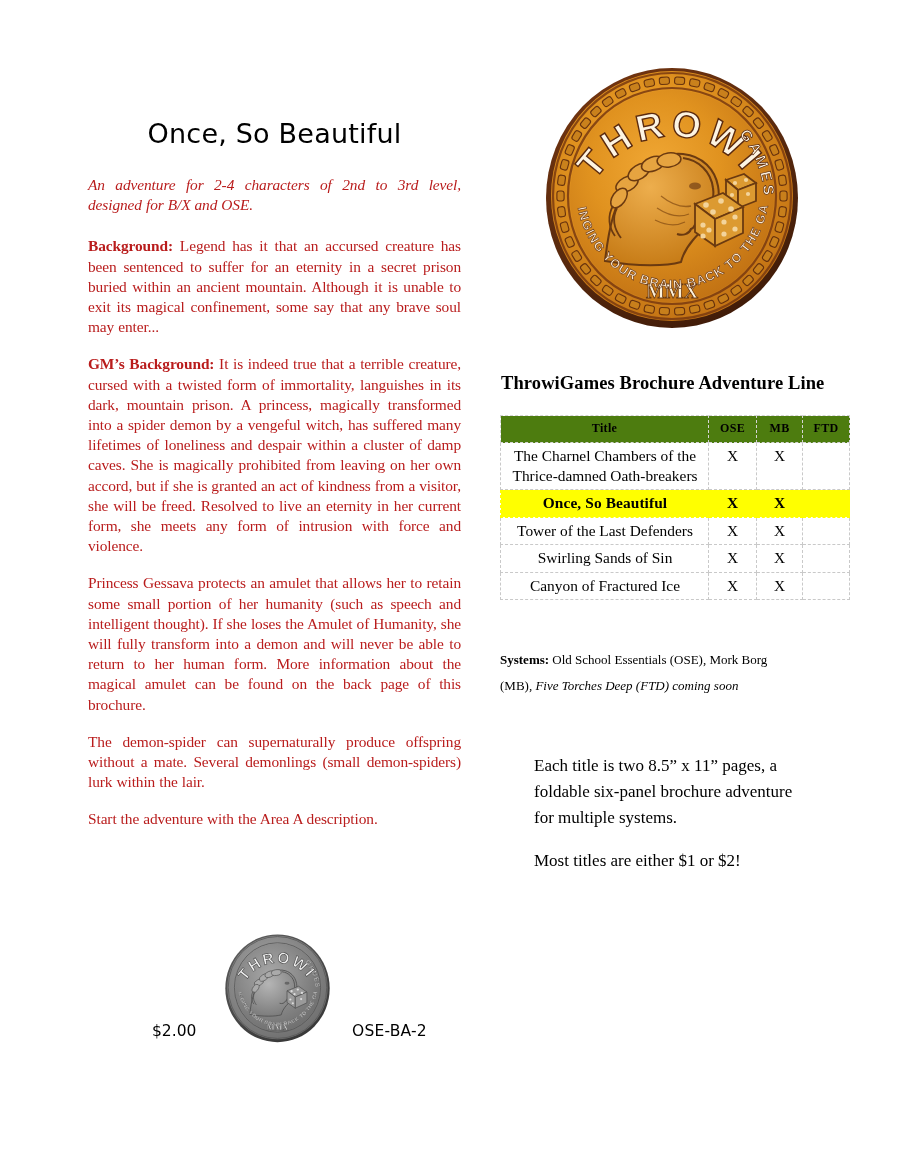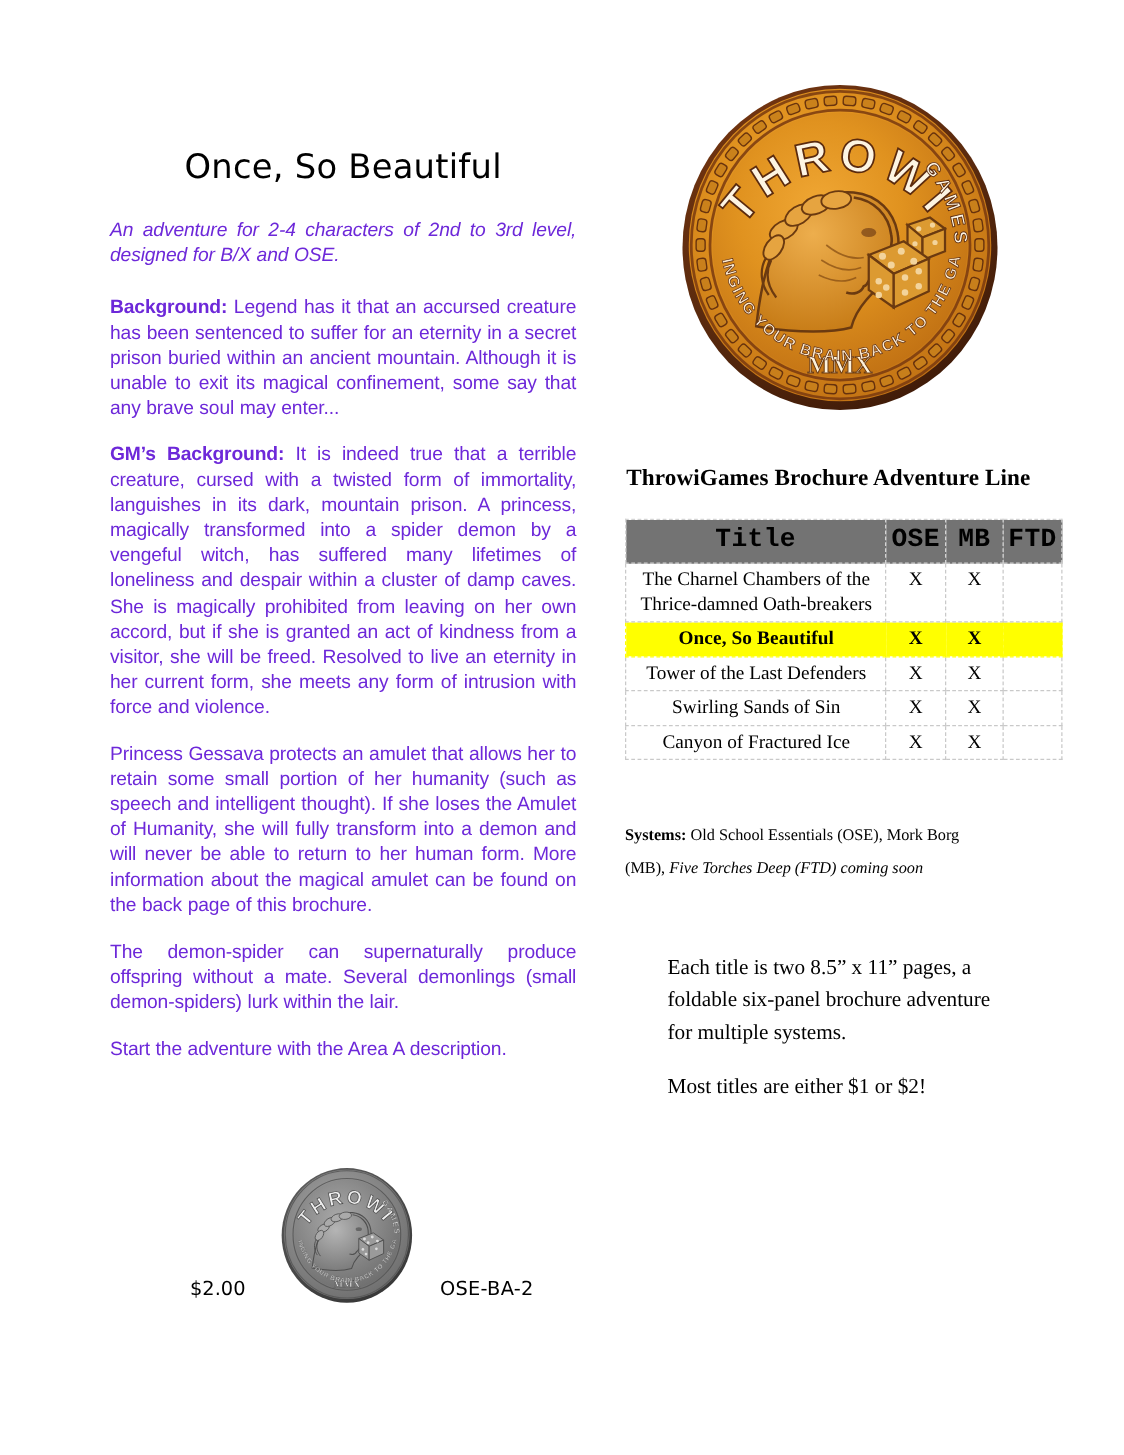--- a/index.html
+++ b/index.html
@@ -29,26 +29,26 @@
     font-family: "DejaVu Sans", sans-serif;
     font-size: 27px;
     font-weight: 400;
     text-align: center;
     letter-spacing: 0.2px;
     margin: 0 0 26px 0;
     color: #000;
   }
 
   .body-para {
-    font-family: Liberation Sans, sans-serif;
+    font-family: Liberation Serif, serif;
     font-size: 15.4px;
     line-height: 20.2px;
     text-align: justify;
     margin: 0 0 17px 0;
-    color: #6d28d9;
+    color: #b91c1c;
     letter-spacing: -0.1px;
     word-spacing: 0.3px;
   }
   .body-para.italic {
     font-style: italic;
     margin-bottom: 21px;
   }
   .body-para .lead {
     font-weight: 700;
   }
@@ -80,28 +80,27 @@
     font-size: 15.4px;
     table-layout: fixed;
   }
   #adventure-table th,
   #adventure-table td {
     border: 1px dashed #c9c9c9;
     padding: 3px 0 4px 0;
     vertical-align: top;
   }
   #adventure-table thead th {
-    background: #737373;
+    background: #4d7c0f;
     border-color: #d4d4d4;
     font-weight: 700;
     text-align: center;
-    font-size: 21px;
+    font-size: 12px;
     padding: 5px 0 6px 0;
     letter-spacing: 0.3px;
-    font-family: Liberation Mono, monospace;
   }
   #adventure-table thead th.col-title { width: 207px; }
   #adventure-table thead th.col-ose   { width: 47px; }
   #adventure-table thead th.col-mb    { width: 45px; }
   #adventure-table thead th.col-ftd   { width: 46px; }
 
   #adventure-table td.cell-title {
     text-align: center;
     padding-left: 5px;
     padding-right: 4px;

